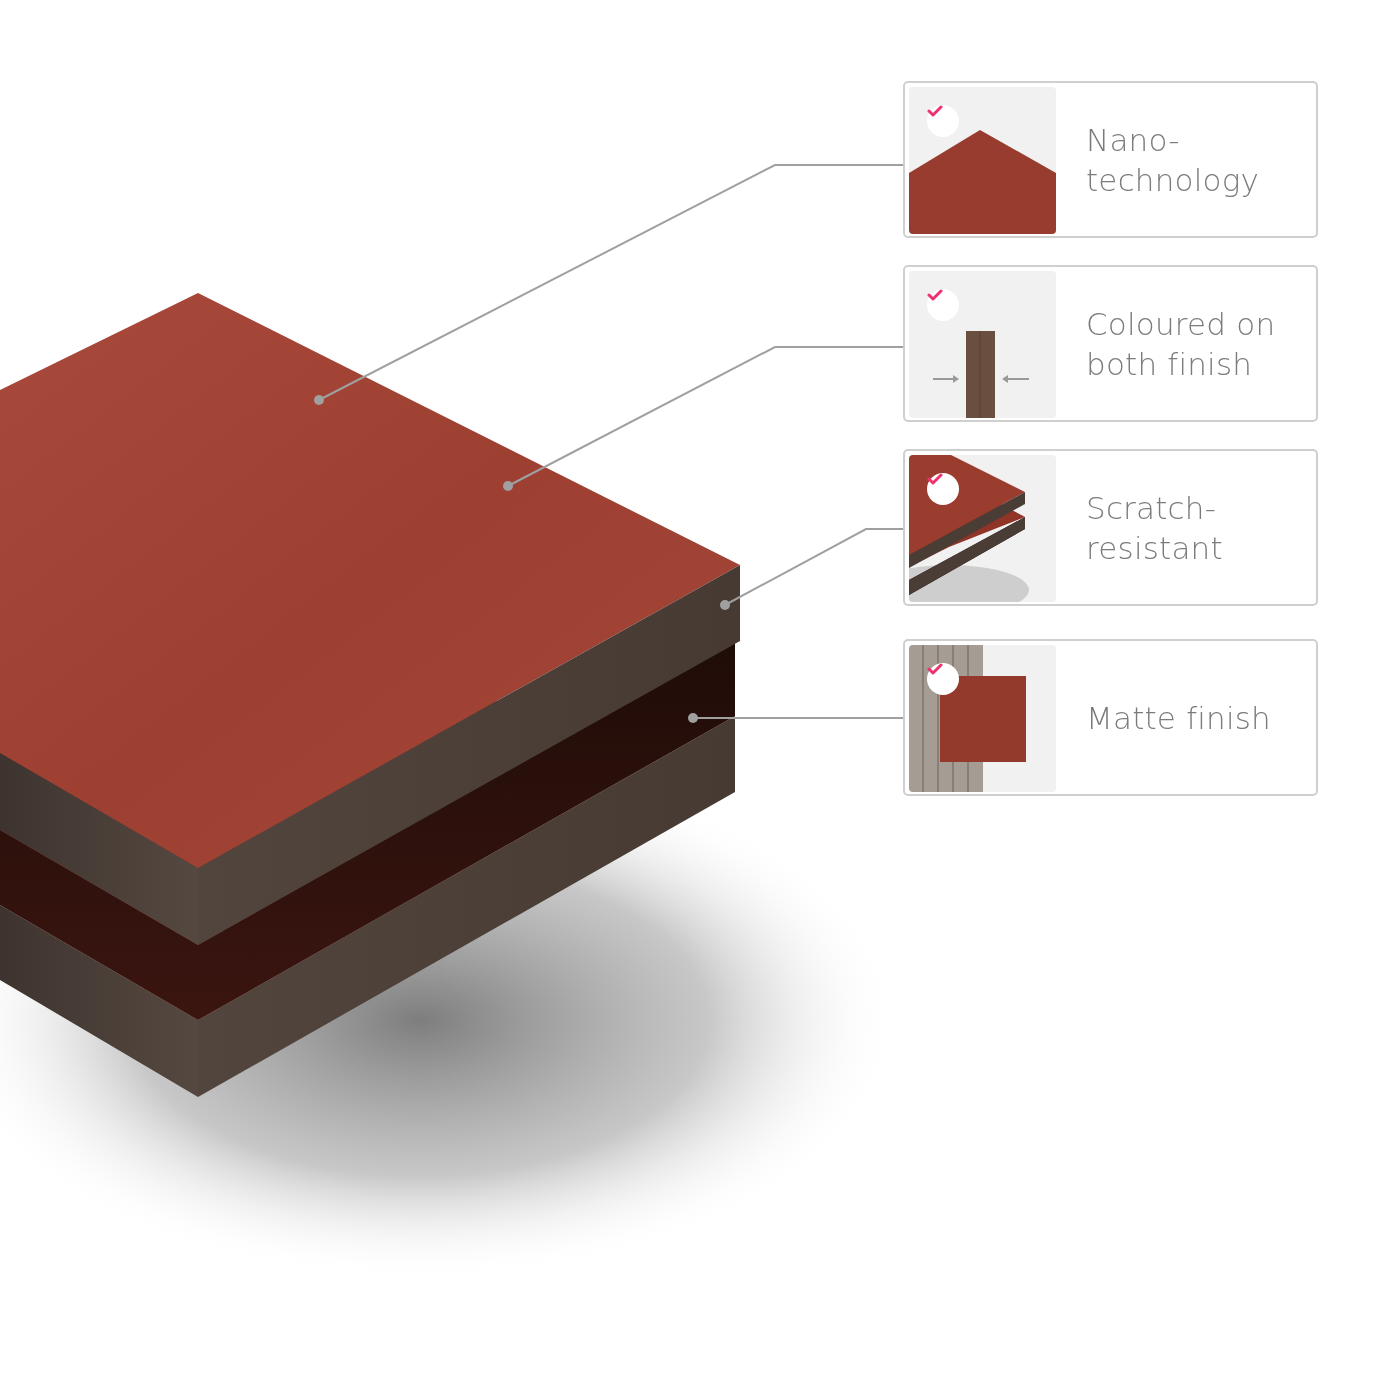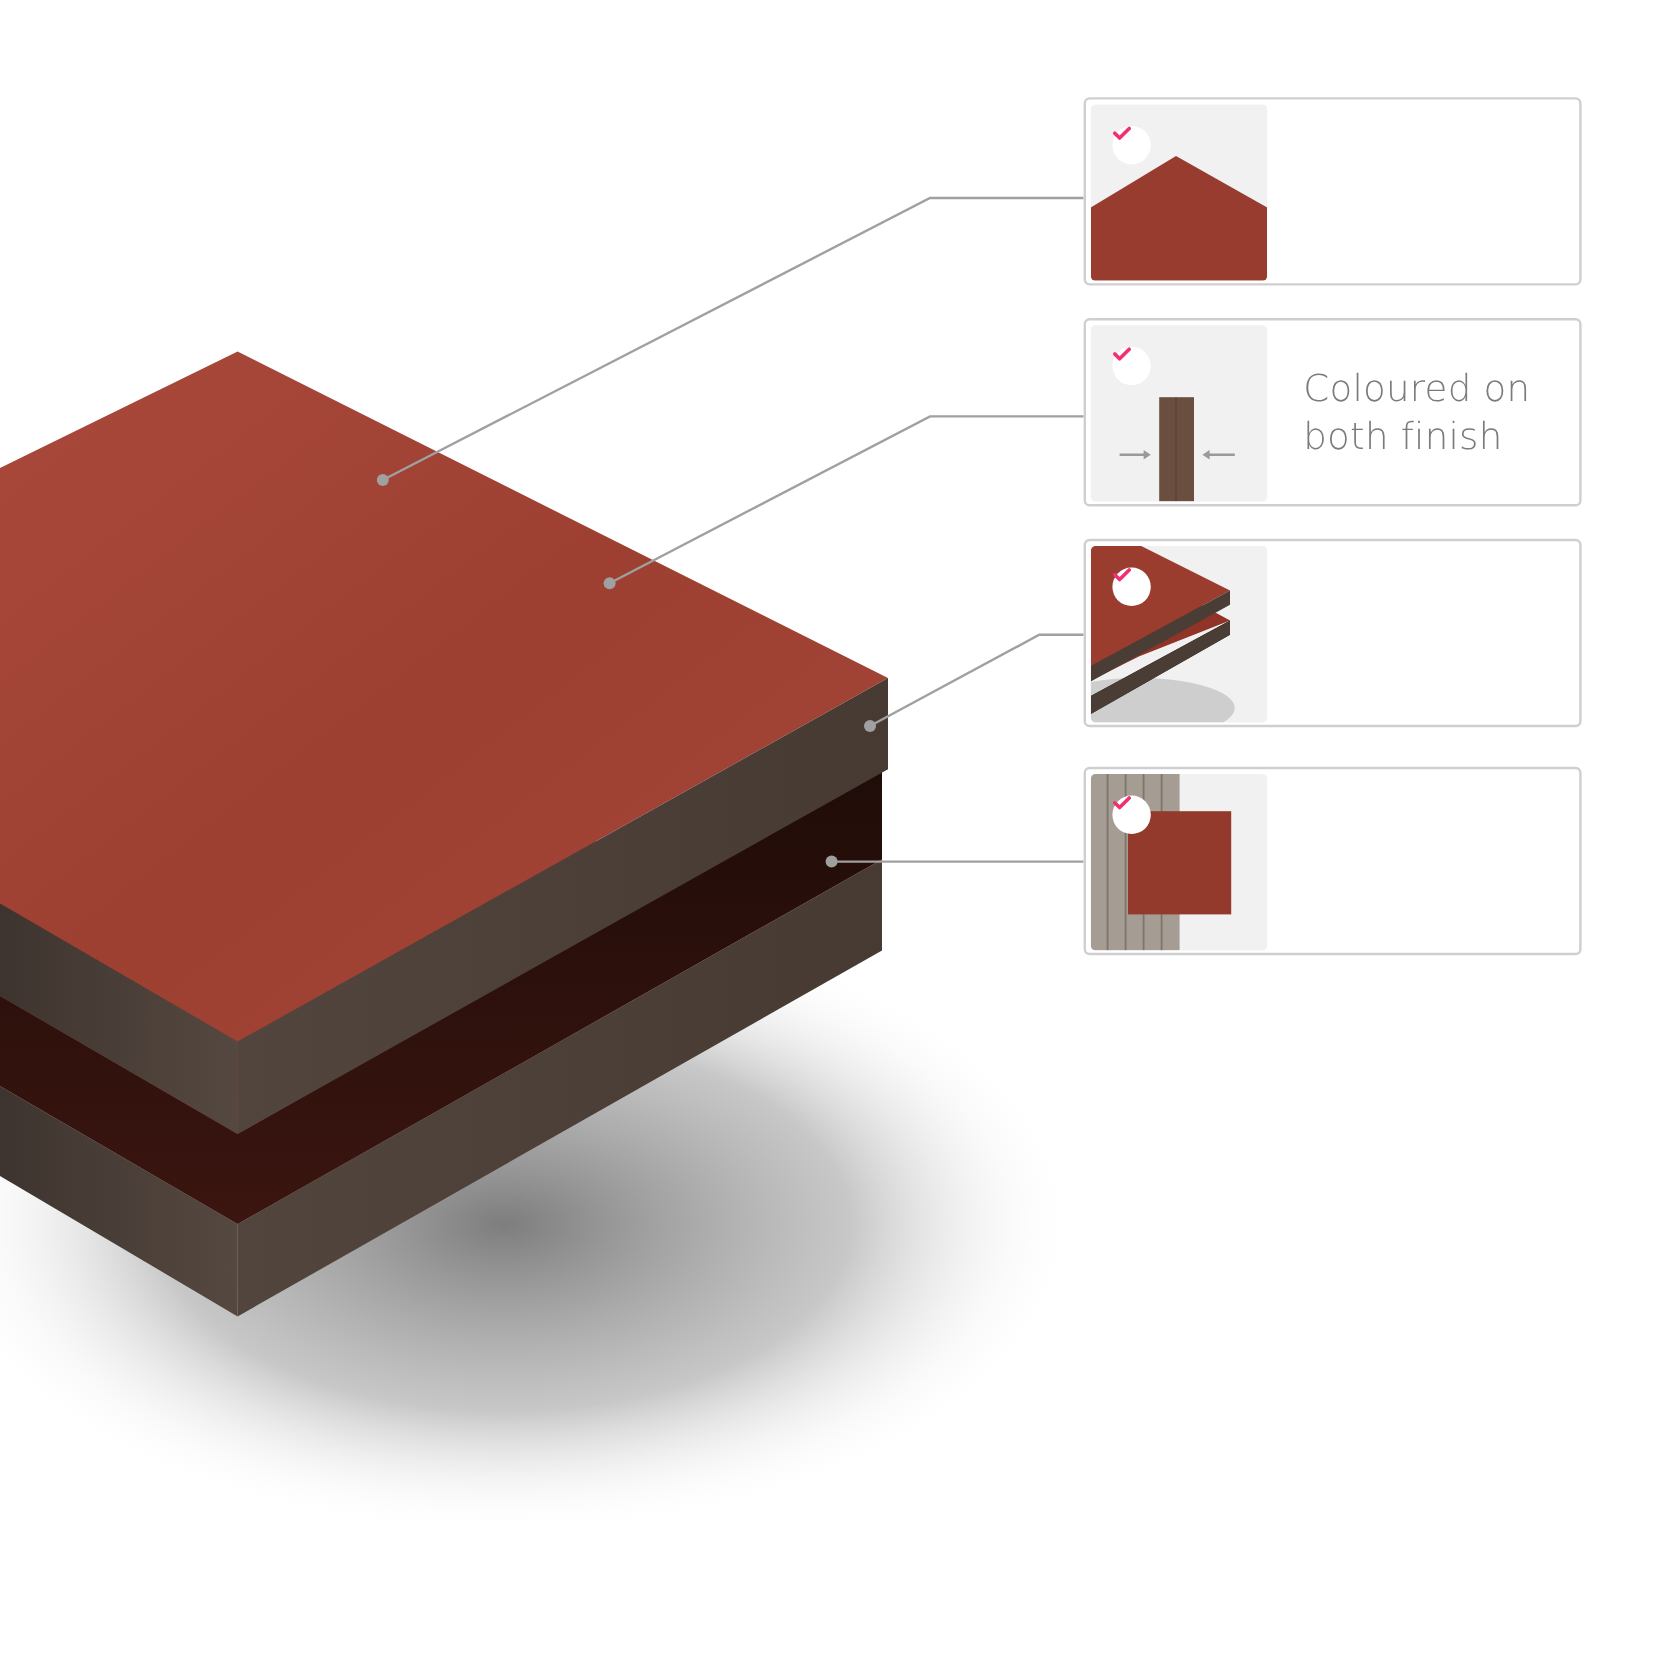--- a/index.html
+++ b/index.html
@@ -96,20 +96,22 @@
   <div class="thumb">
     <svg width="147" height="147" viewBox="0 0 147 147">
       <polygon points="0,86 71,43 147,86 147,147 0,147" fill="#973c2e"></polygon>
     </svg>
     <div class="check">
       <svg width="16" height="12" viewBox="0 0 16 12">
         <polyline points="2,6 6,10 14,2" fill="none" stroke="#f0306f" stroke-width="3" stroke-linecap="round" stroke-linejoin="round"></polyline>
       </svg>
     </div>
   </div>
+  <div class="label">Nano-
+technology</div>
 </div>
 
 <div class="card" style="top:265px;">
   <div class="thumb">
     <svg width="147" height="147" viewBox="0 0 147 147">
       <rect x="57" y="60" width="29" height="87" fill="#6a4e3f"></rect>
       <line x1="71" y1="60" x2="71" y2="147" stroke="#5a4034" stroke-width="1"></line>
       <g stroke="#9a9a9a" stroke-width="2" fill="#9a9a9a">
         <line x1="24" y1="108" x2="46" y2="108"></line>
         <polygon points="50,108 44,104 44,112" stroke="none"></polygon>
@@ -136,33 +138,36 @@
       <polygon points="0,112 40,92 116,62 90,48 0,95" fill="#8f3426"></polygon>
       <polygon points="0,0 42,0 116,37 0,100" fill="#9a3d2f"></polygon>
       <polygon points="0,100 116,37 116,49 0,113" fill="#4a3d36"></polygon>
     </svg>
     <div class="check">
       <svg width="16" height="12" viewBox="0 0 16 12">
         <polyline points="2,6 6,10 14,2" fill="none" stroke="#f0306f" stroke-width="3" stroke-linecap="round" stroke-linejoin="round"></polyline>
       </svg>
     </div>
   </div>
+  <div class="label">Scratch-
+resistant</div>
 </div>
 
 <div class="card" style="top:639px;">
   <div class="thumb">
     <svg width="147" height="147" viewBox="0 0 147 147">
       <rect x="0" y="0" width="74" height="147" fill="#a59d93"></rect>
       <g stroke="#7e766c" stroke-width="1.5">
         <line x1="14" y1="0" x2="14" y2="147"></line>
         <line x1="29" y1="0" x2="29" y2="147"></line>
         <line x1="44" y1="0" x2="44" y2="147"></line>
         <line x1="59" y1="0" x2="59" y2="147"></line>
       </g>
       <rect x="31" y="31" width="86" height="86" fill="#933a2c"></rect>
     </svg>
     <div class="check">
       <svg width="16" height="12" viewBox="0 0 16 12">
         <polyline points="2,6 6,10 14,2" fill="none" stroke="#f0306f" stroke-width="3" stroke-linecap="round" stroke-linejoin="round"></polyline>
       </svg>
     </div>
   </div>
+  <div class="label">Matte finish</div>
 </div>
 
 </body></html>

